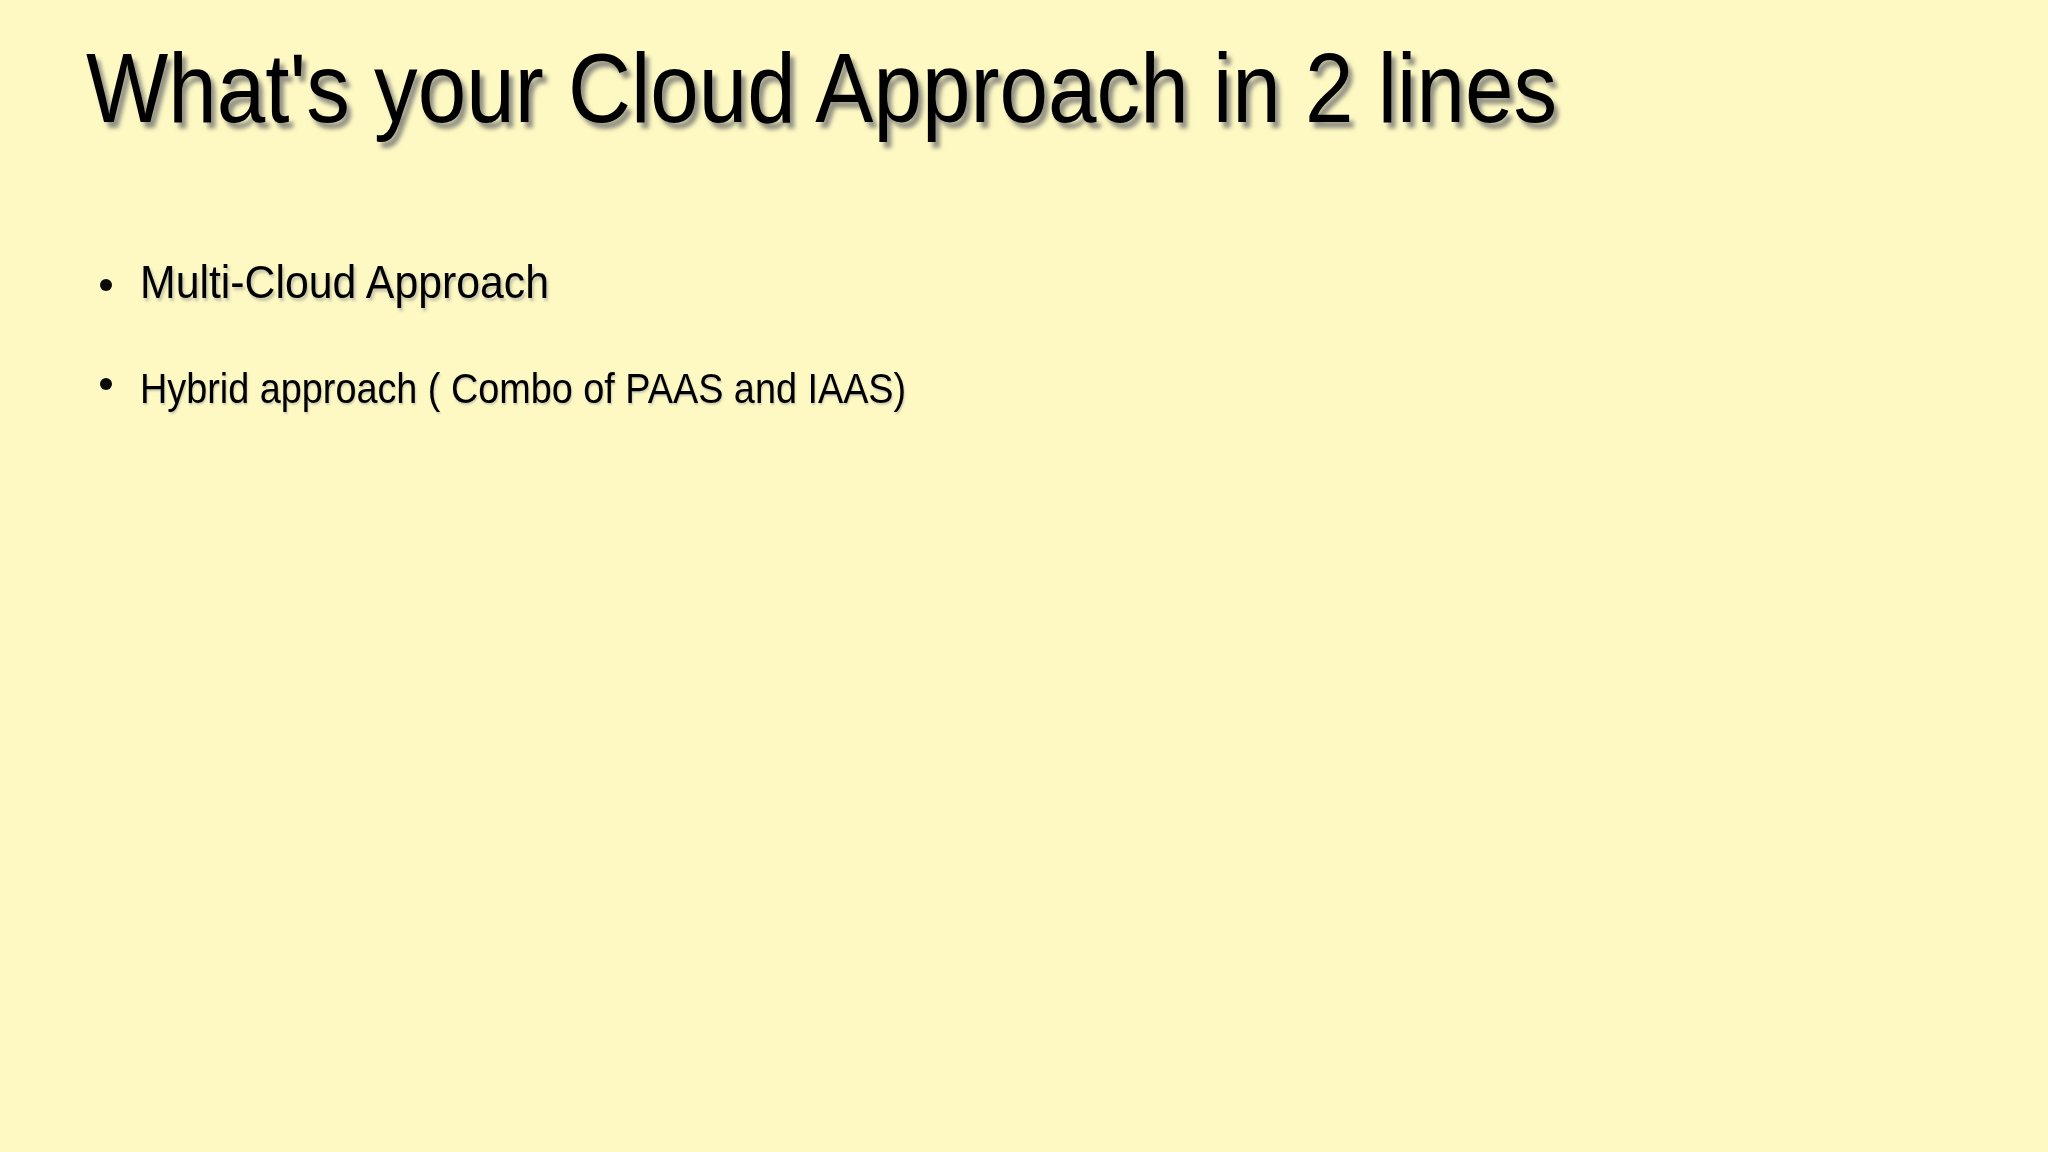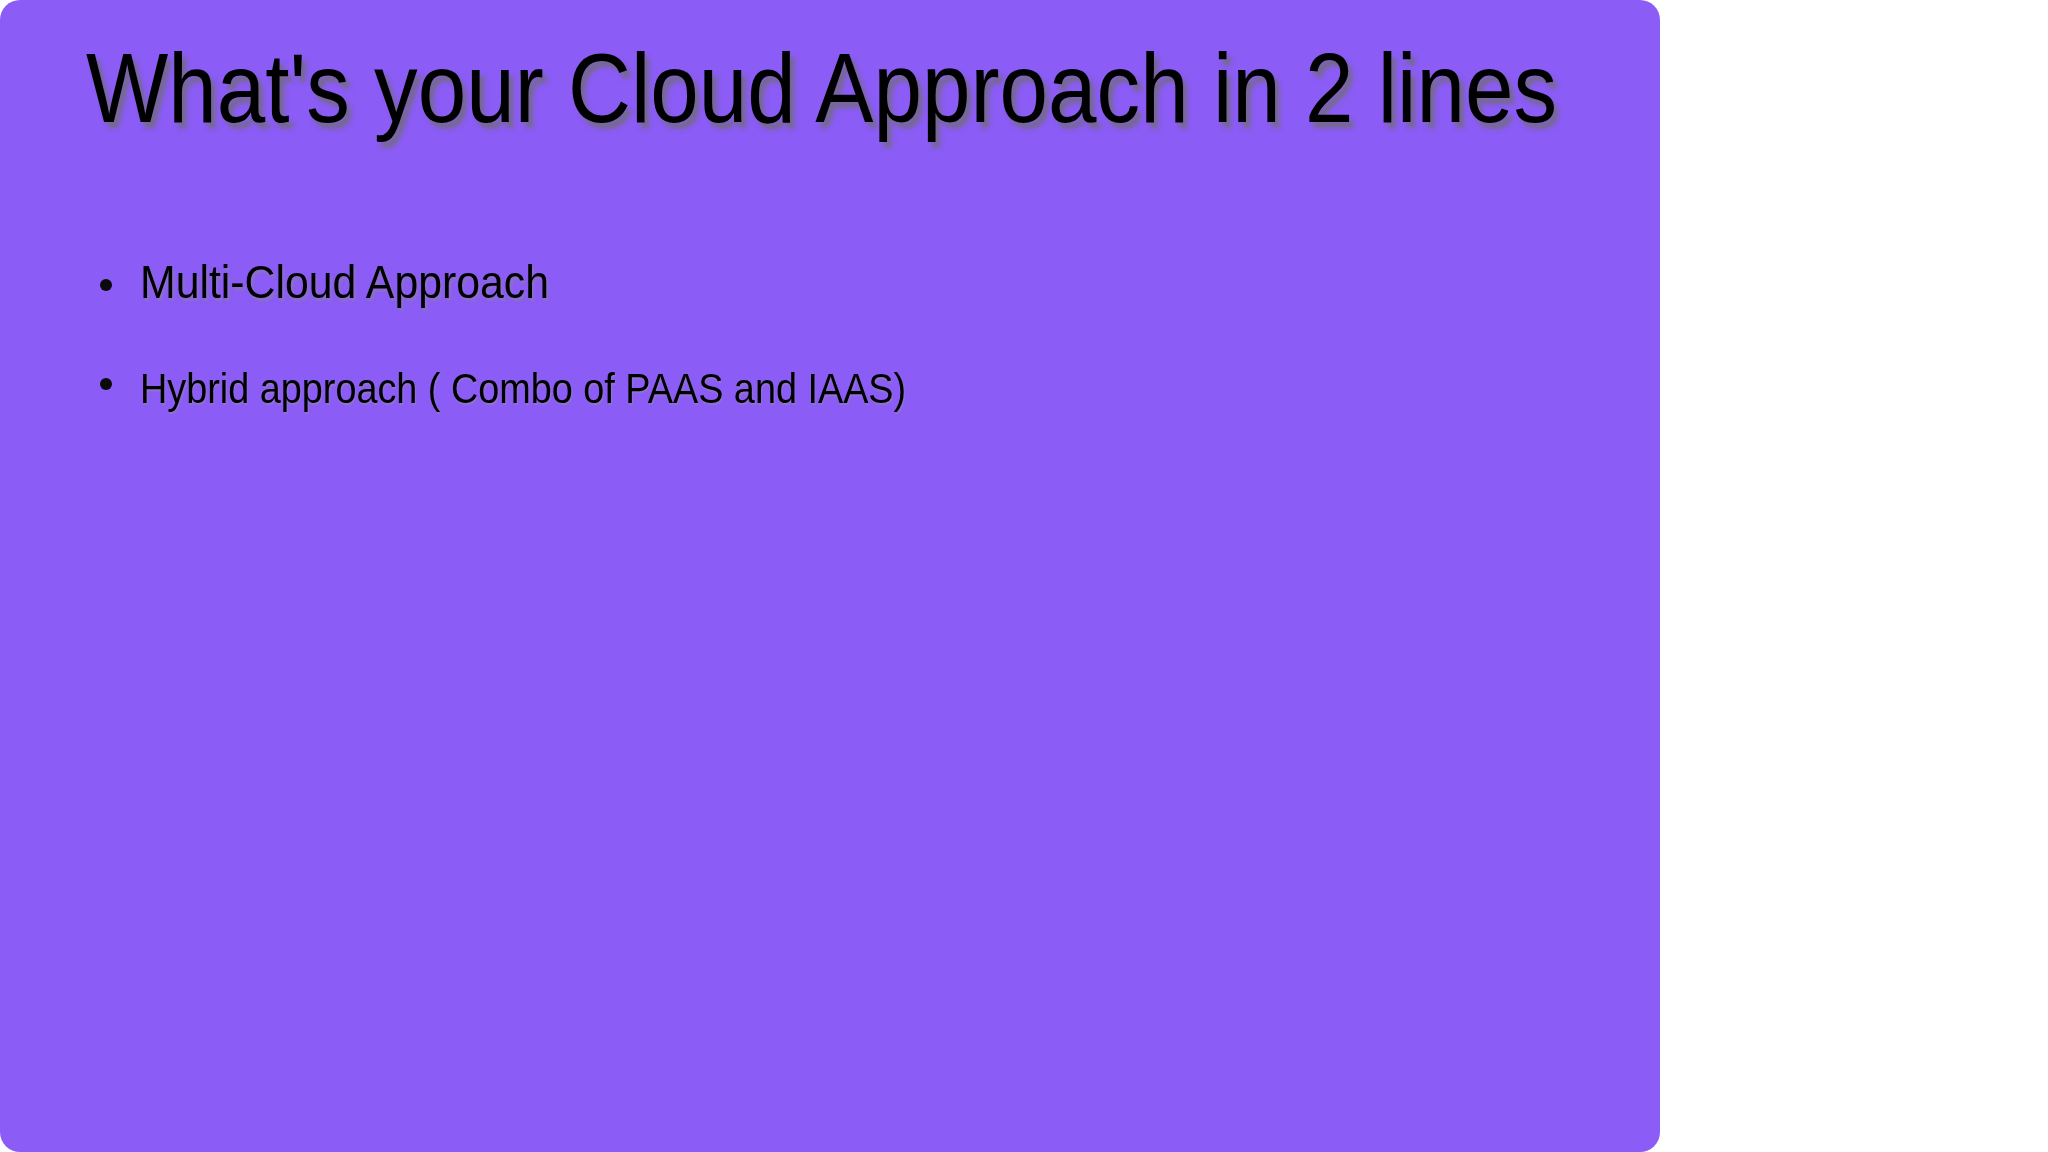--- a/index.html
+++ b/index.html
@@ -2,27 +2,26 @@
 <html><head>
 <meta charset="utf-8">
 <style>
   html, body {
     margin: 0;
     padding: 0;
     background: #ffffff;
   }
   .slide {
     position: relative;
-    width: 1660px;
+    width: 2048px;
     height: 1152px;
-    background: #8b5cf6;
+    background: #fef9c3;
     overflow: hidden;
     font-family: "Liberation Sans", sans-serif;
     color: #000000;
-    border-radius: 20px;
   }
   .slide-title {
     position: absolute;
     left: 86px;
     top: 34px;
     margin: 0;
     font-size: 98px;
     font-weight: 400;
     line-height: 1.12;
     white-space: nowrap;

